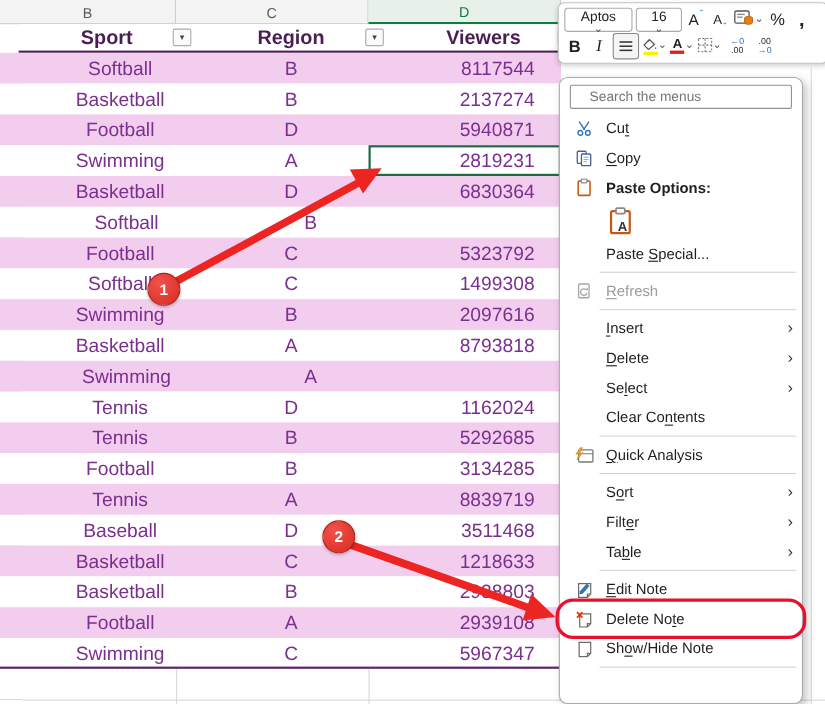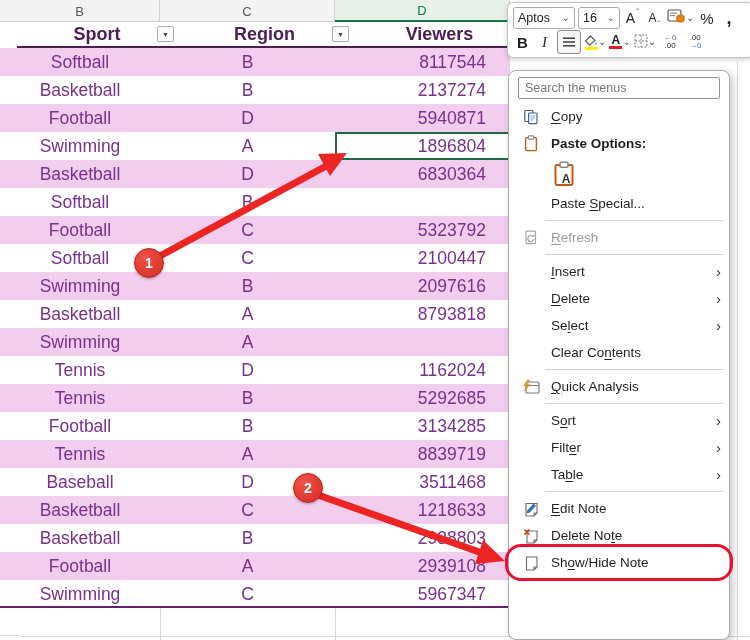--- a/index.html
+++ b/index.html
@@ -19,21 +19,21 @@
               background:#FFFFFF;border-bottom:2px solid #4A1D53;box-sizing:border-box;z-index:1;}
   .th{position:relative;display:flex;align-items:center;justify-content:center;
       font-weight:bold;font-size:18px;color:#4A1D53;}
   .th-sport{width:160px;} .th-region{width:175px;} .th-viewers{width:175px;}
   .filter-btn{position:absolute;right:3px;top:50%;transform:translateY(-50%);width:17px;height:16px;
       background:#FAFAFA;border:1px solid #ACACAC;border-radius:2px;display:flex;align-items:center;
       justify-content:center;font-size:7px;color:#444;box-sizing:border-box;}
 
   
   .rows{position:absolute;left:0;top:48px;width:510px;z-index:1;}
-  .row{display:flex;height:28px;background:#fff;}
+  .row{display:flex;height:28px;background:#fff;padding-left:35px;}
   .row.banded{background:#F2CDEE;}
   .cell{display:flex;align-items:center;font-size:17.5px;color:#7B2F8E;box-sizing:border-box;}
   .cell.sport{width:160px;justify-content:center;}
   .cell.region{width:175px;justify-content:center;}
   .cell.viewers{width:175px;justify-content:flex-end;padding-right:24px;}
   .table-bottom{position:absolute;left:0;top:606px;width:510px;height:2px;background:#5E2368;z-index:1;}
 
   
   .v-line{position:absolute;width:1px;background:#D9D9D9;z-index:0;}
   .h-line{position:absolute;height:1px;background:#D9D9D9;z-index:0;}
@@ -43,21 +43,21 @@
   
   .selected-cell{position:absolute;left:335px;top:132px;width:175px;height:28px;
       border:2px solid #1E6C41;box-sizing:border-box;z-index:3;}
 
   
   .mini-toolbar{position:absolute;left:507px;top:2px;width:246px;height:56px;background:#fff;
       border:1px solid #C3C3C3;border-radius:6px;box-shadow:0 2px 5px rgba(0,0,0,.18);
       z-index:6;box-sizing:border-box;padding:3px 5px;display:flex;flex-direction:column;justify-content:space-between;}
   .tb-row{display:flex;align-items:center;gap:3px;height:24px;}
   .combo{display:flex;align-items:center;justify-content:space-between;border:1px solid #ABABAB;
-      border-radius:3px;height:22px;font-size:12.5px;color:#222;padding:0 4px;box-sizing:border-box;background:#fff;}
+      border-radius:3px;height:22px;font-size:12.5px;color:#222;padding:0 4px;box-sizing:border-box;background:#fff;flex-direction:column;}
   .combo-font{width:62px;} .combo-size{width:42px;}
   .chev{font-size:10px;color:#555;line-height:1;}
   .tbtn{display:flex;align-items:center;justify-content:center;height:22px;min-width:19px;
       font-size:14px;color:#222;position:relative;}
   .tbtn .caret-up,.tbtn .caret-dn{font-size:9px;color:#2B88D8;margin-left:1px;align-self:flex-start;}
   .tbtn .caret-dn{align-self:flex-end;}
   .tbtn.bold-b{font-weight:bold;font-size:15px;}
   .tbtn.italic-i{font-style:italic;font-family:"Liberation Serif",serif;font-size:15px;}
   .tbtn.boxed{border:1px solid #8A8A8A;border-radius:3px;width:22px;background:#F5F5F5;}
   .color-stack{display:flex;flex-direction:column;align-items:center;line-height:1;}
@@ -65,21 +65,21 @@
   .dec{display:flex;flex-direction:column;align-items:center;font-size:8px;line-height:8px;color:#222;width:22px;}
   .dec .arr{color:#2B6CB8;}
   .comma-glyph{font-weight:bold;font-size:18px;line-height:10px;}
 
   
   .menu{position:absolute;left:508px;top:70px;width:222px;height:570px;background:#fff;
       border:1px solid #ABABAB;border-radius:8px;box-shadow:3px 3px 8px rgba(0,0,0,.22);
       z-index:5;box-sizing:border-box;overflow:hidden;}
   .search-wrap{margin:6px 9px 4px 9px;}
   .search-wrap input{width:100%;height:22px;border:1px solid #919191;border-radius:2px;font-size:12.5px;
-      padding:0 6px;box-sizing:border-box;color:#333;outline:none;font-family:"Liberation Sans",sans-serif;}
+      padding:0 17px;box-sizing:border-box;color:#333;outline:none;font-family:"Liberation Sans",sans-serif;}
   .search-wrap input::placeholder{color:#767676;}
   .mi{display:flex;align-items:center;height:27px;padding:0 8px 0 12px;font-size:13.5px;color:#1F1F1F;}
   .mi-icon{width:20px;height:18px;margin-right:10px;flex:none;display:flex;align-items:center;justify-content:center;}
   .mi u{text-underline-offset:2px;}
   .mi.bold{font-weight:bold;}
   .mi.disabled{color:#9B9B9B;}
   .mi-arrow{margin-left:auto;font-size:15px;color:#333;line-height:1;}
   .msep{height:1px;background:#D4D4D4;margin:3px 5px 3px 36px;}
   .paste-opt{height:33px;}
   .paste-opt .mi-icon{margin-left:30px;width:26px;height:26px;}
@@ -138,40 +138,40 @@
         <div class="cell viewers">2137274</div>
       </div>
       <div class="row banded">
         <div class="cell sport">Football</div>
         <div class="cell region">D</div>
         <div class="cell viewers">5940871</div>
       </div>
       <div class="row">
         <div class="cell sport">Swimming</div>
         <div class="cell region">A</div>
-        <div class="cell viewers">1896804</div>
+        <div class="cell viewers">2819231</div>
       </div>
       <div class="row banded">
         <div class="cell sport">Basketball</div>
         <div class="cell region">D</div>
         <div class="cell viewers">6830364</div>
       </div>
       <div class="row">
         <div class="cell sport">Softball</div>
         <div class="cell region">B</div>
       </div>
       <div class="row banded">
         <div class="cell sport">Football</div>
         <div class="cell region">C</div>
         <div class="cell viewers">5323792</div>
       </div>
       <div class="row">
         <div class="cell sport">Softball</div>
         <div class="cell region">C</div>
-        <div class="cell viewers">2100447</div>
+        <div class="cell viewers">1499308</div>
       </div>
       <div class="row banded">
         <div class="cell sport">Swimming</div>
         <div class="cell region">B</div>
         <div class="cell viewers">2097616</div>
       </div>
       <div class="row">
         <div class="cell sport">Basketball</div>
         <div class="cell region">A</div>
         <div class="cell viewers">8793818</div>
@@ -331,20 +331,31 @@
         </span>
       </div>
     </div>
   </div>
 
   <div class="menu">
     <div class="search-wrap">
       <input type="text" placeholder="Search the menus" style="">
     </div>
     <div id="menu-items">
+        <div class="mi">
+          <span class="mi-icon">
+            <svg width="16" height="16" viewBox="0 0 16 16">
+              <path d="M3.5 1.5 L8.6 9" stroke="#2E77BC" stroke-width="1.3" fill="none"></path>
+              <path d="M12.5 1.5 L7.4 9" stroke="#2E77BC" stroke-width="1.3" fill="none"></path>
+              <circle cx="4.6" cy="11.8" r="2.1" fill="none" stroke="#2E77BC" stroke-width="1.3"></circle>
+              <circle cx="11.4" cy="11.8" r="2.1" fill="none" stroke="#2E77BC" stroke-width="1.3"></circle>
+            </svg>
+          </span>
+          <span class="mi-label">Cu<u>t</u></span>
+        </div>
         <div class="mi">
           <span class="mi-icon">
             <svg width="16" height="16" viewBox="0 0 16 16">
               <rect x="1.8" y="1.5" width="8" height="11" rx="0.8" fill="#fff" stroke="#44619E" stroke-width="1.2"></rect>
               <rect x="5.6" y="4" width="8.4" height="10.6" rx="0.8" fill="#fff" stroke="#44619E" stroke-width="1.2"></rect>
               <path d="M7.5 7h4.5M7.5 9h4.5M7.5 11h3" stroke="#8FA7CE" stroke-width="1"></path>
             </svg>
           </span>
           <span class="mi-label"><u>C</u>opy</span>
         </div>

